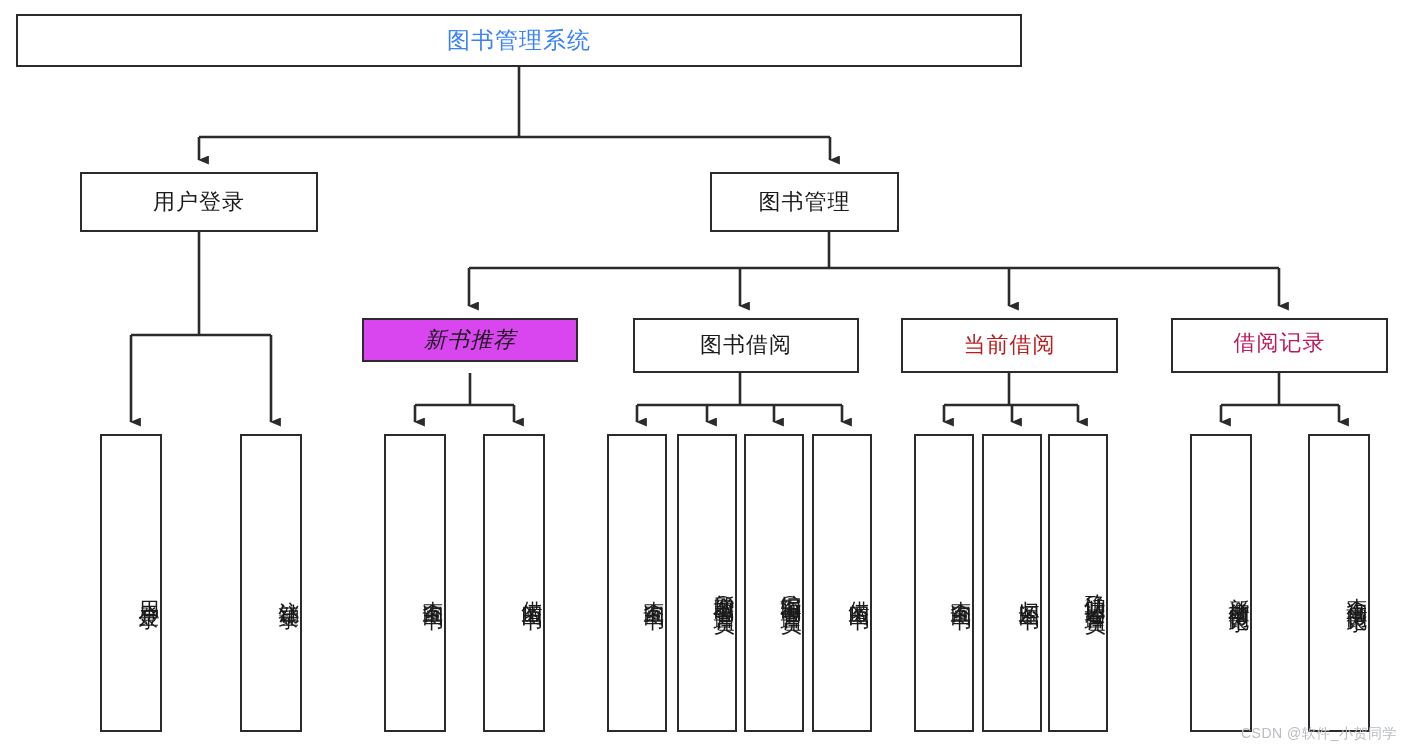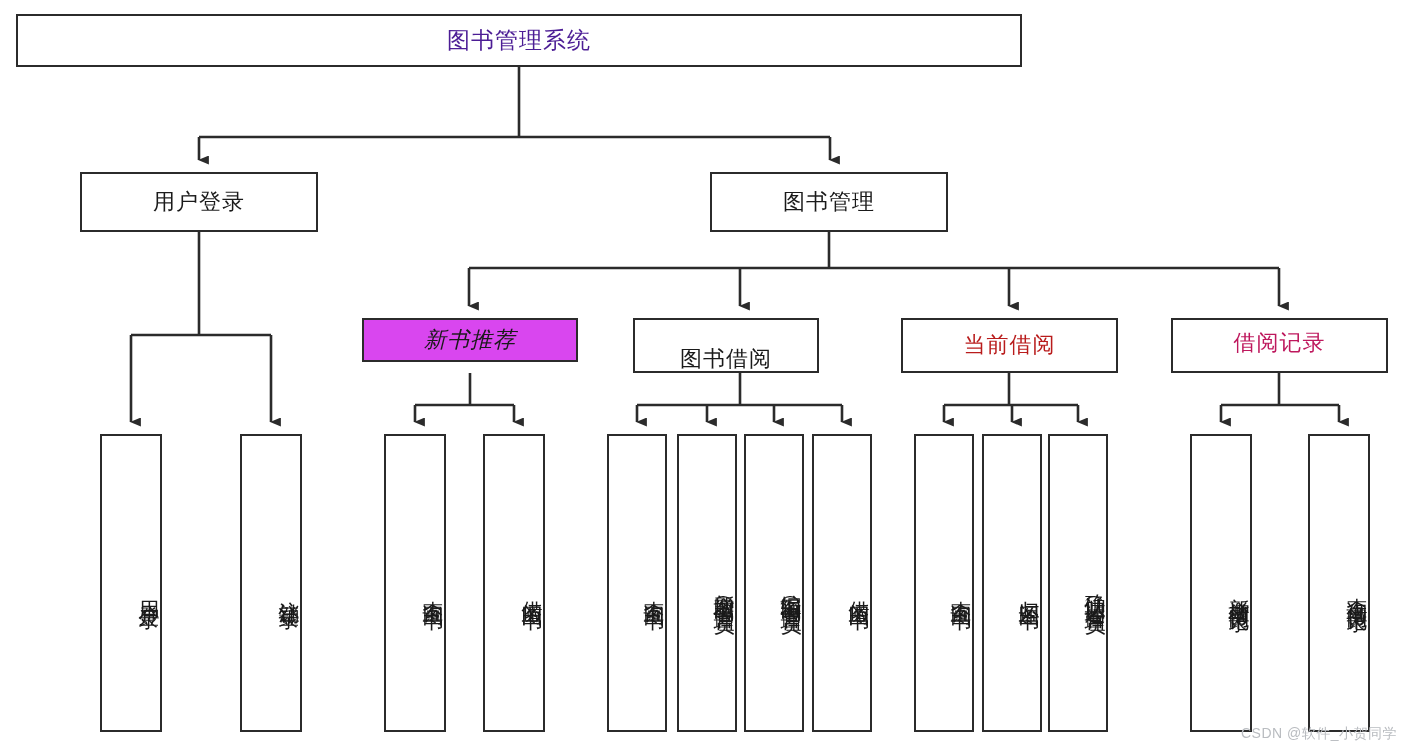--- a/index.html
+++ b/index.html
@@ -118,35 +118,35 @@
       <path d="M 1012 405 L 1012 422" marker-end="url(#arrow)"></path>
       <path d="M 1078 405 L 1078 422" marker-end="url(#arrow)"></path>
 
       <path d="M 1279 373 L 1279 405"></path>
       <path d="M 1221 405 L 1339 405"></path>
       <path d="M 1221 405 L 1221 422" marker-end="url(#arrow)"></path>
       <path d="M 1339 405 L 1339 422" marker-end="url(#arrow)"></path>
     </g>
   </svg>
 
-  <div class="node root horizontal" id="node-root" style="left: 16px; top: 14px; width: 1006px; height: 53px; border-color: rgb(43, 43, 43); background: rgb(255, 255, 255); color: #4c1d95;">
+  <div class="node root horizontal" id="node-root" style="left: 16px; top: 14px; width: 1006px; height: 53px; border-color: rgb(43, 43, 43); background: rgb(255, 255, 255); color: #3b82f6;">
     <span>图书管理系统</span>
   </div>
 
   <div class="node horizontal" id="node-l1-0" style="left: 80px; top: 172px; width: 238px; height: 60px; border-color: rgb(43, 43, 43); background: rgb(255, 255, 255); color: rgb(26, 26, 26);">
     <span>用户登录</span>
   </div>
-  <div class="node horizontal" id="node-l1-1" style="left: 710px; top: 172px; width: 238px; height: 60px; border-color: rgb(43, 43, 43); background: rgb(255, 255, 255); color: rgb(26, 26, 26);">
+  <div class="node horizontal" id="node-l1-1" style="left: 710px; top: 172px; width: 189px; height: 60px; border-color: rgb(43, 43, 43); background: rgb(255, 255, 255); color: rgb(26, 26, 26);">
     <span>图书管理</span>
   </div>
 
   <div class="node horizontal" id="node-l2-0" style="left: 362px; top: 318px; width: 216px; height: 44px; border-color: rgb(43, 43, 43); background: #d946ef; color: rgb(26, 26, 26); font-style: italic;">
     <span>新书推荐</span>
   </div>
-  <div class="node horizontal" id="node-l2-1" style="left: 633px; top: 318px; width: 186px; height: 55px; border-color: rgb(43, 43, 43); background: rgb(255, 255, 255); color: rgb(26, 26, 26); align-items: flex-end;">
+  <div class="node horizontal" id="node-l2-1" style="left: 633px; top: 318px; width: 226px; height: 55px; border-color: rgb(43, 43, 43); background: rgb(255, 255, 255); color: rgb(26, 26, 26);">
     <span>图书借阅</span>
   </div>
   <div class="node horizontal" id="node-l2-2" style="left: 901px; top: 318px; width: 217px; height: 55px; border-color: rgb(43, 43, 43); background: rgb(255, 255, 255); color: #b91c1c;">
     <span>当前借阅</span>
   </div>
   <div class="node horizontal" id="node-l2-3" style="left: 1171px; top: 318px; width: 217px; height: 55px; border-color: rgb(43, 43, 43); background: rgb(255, 255, 255); color: #be185d; font-family: Liberation Mono, monospace;">
     <span>借阅记录</span>
   </div>
 
   <div class="node vertical" id="node-leaf-0" style="left: 100px; top: 434px; width: 62px; height: 298px; border-color: rgb(43, 43, 43); background: rgb(255, 255, 255); color: rgb(26, 26, 26);">

